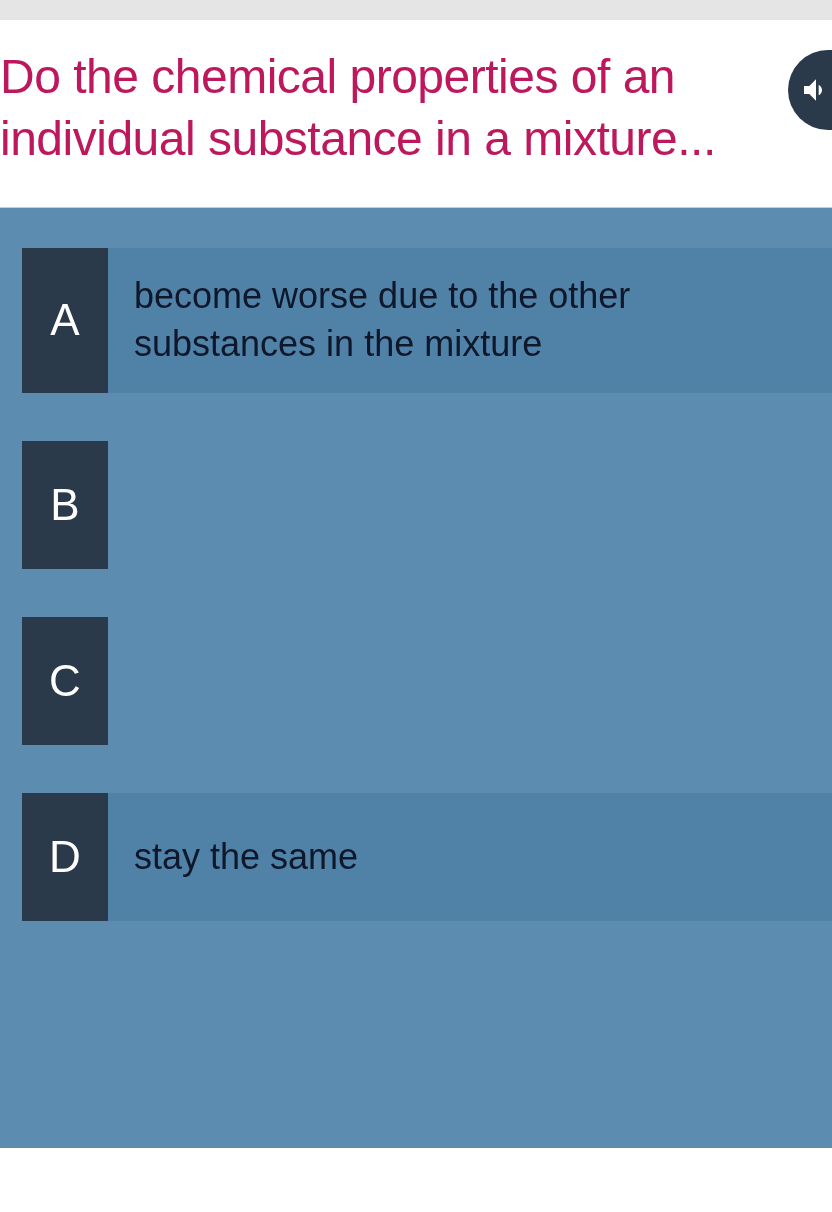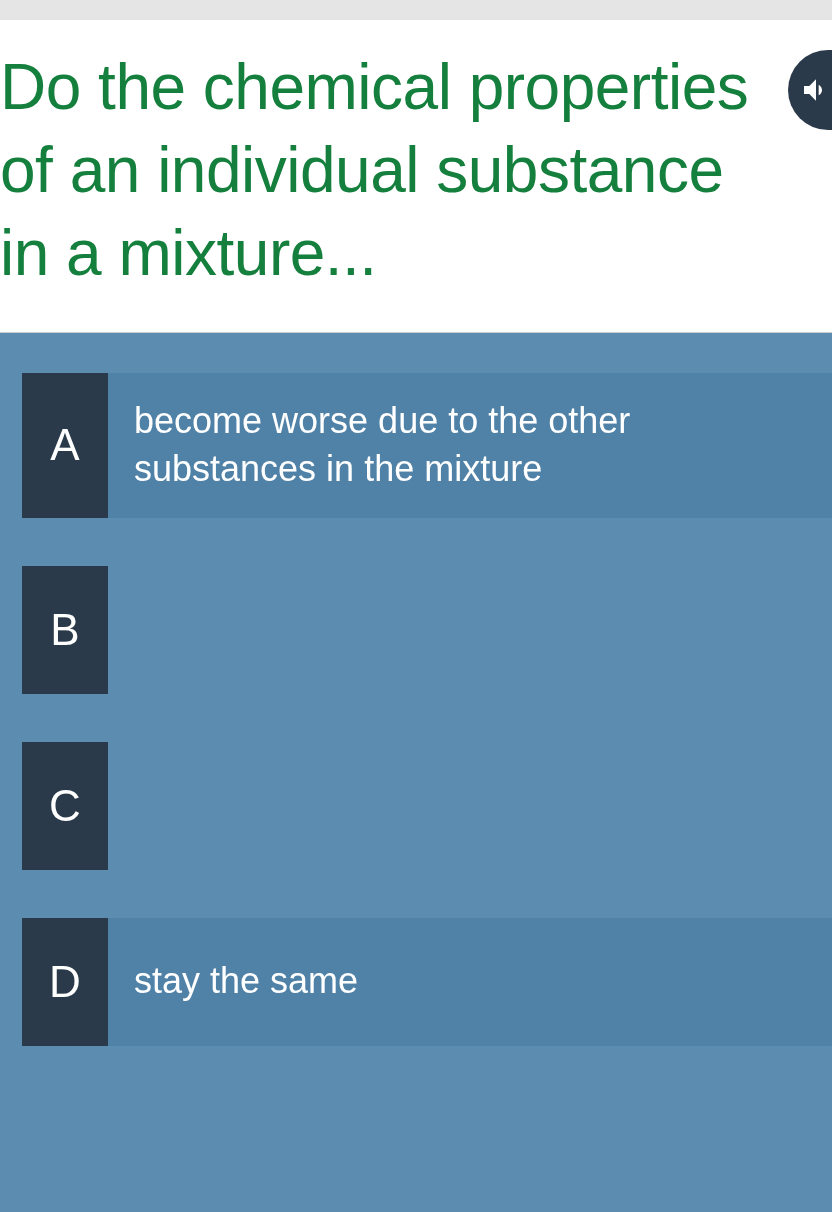--- a/index.html
+++ b/index.html
@@ -18,23 +18,23 @@
       height: 20px;
       background: #e5e5e5;
     }
     .question-section {
       background: #ffffff;
       padding: 26px 0 36px 0;
       position: relative;
       border-bottom: 1px solid #ccc;
     }
     .question-text {
-      font-size: 64px;
+      font-size: 48px;
       font-weight: 300;
-      color: #15803d;
+      color: #be185d;
       line-height: 1.3;
       letter-spacing: -0.5px;
       padding-right: 62px;
     }
     .audio-button {
       position: absolute;
       top: 30px;
       right: 0;
       width: 44px;
       height: 80px;
@@ -69,21 +69,21 @@
       display: flex;
       align-items: center;
       justify-content: center;
       font-size: 44px;
       font-weight: 300;
       color: #ffffff;
       flex-shrink: 0;
     }
     .answer-text {
       background: #5082a8;
-      color: #ffffff;
+      color: #0f172a;
       font-size: 36px;
       font-weight: 300;
       padding: 24px 30px 24px 26px;
       flex: 1;
       display: flex;
       align-items: center;
       line-height: 1.35;
     }
   </style>
 </head>

